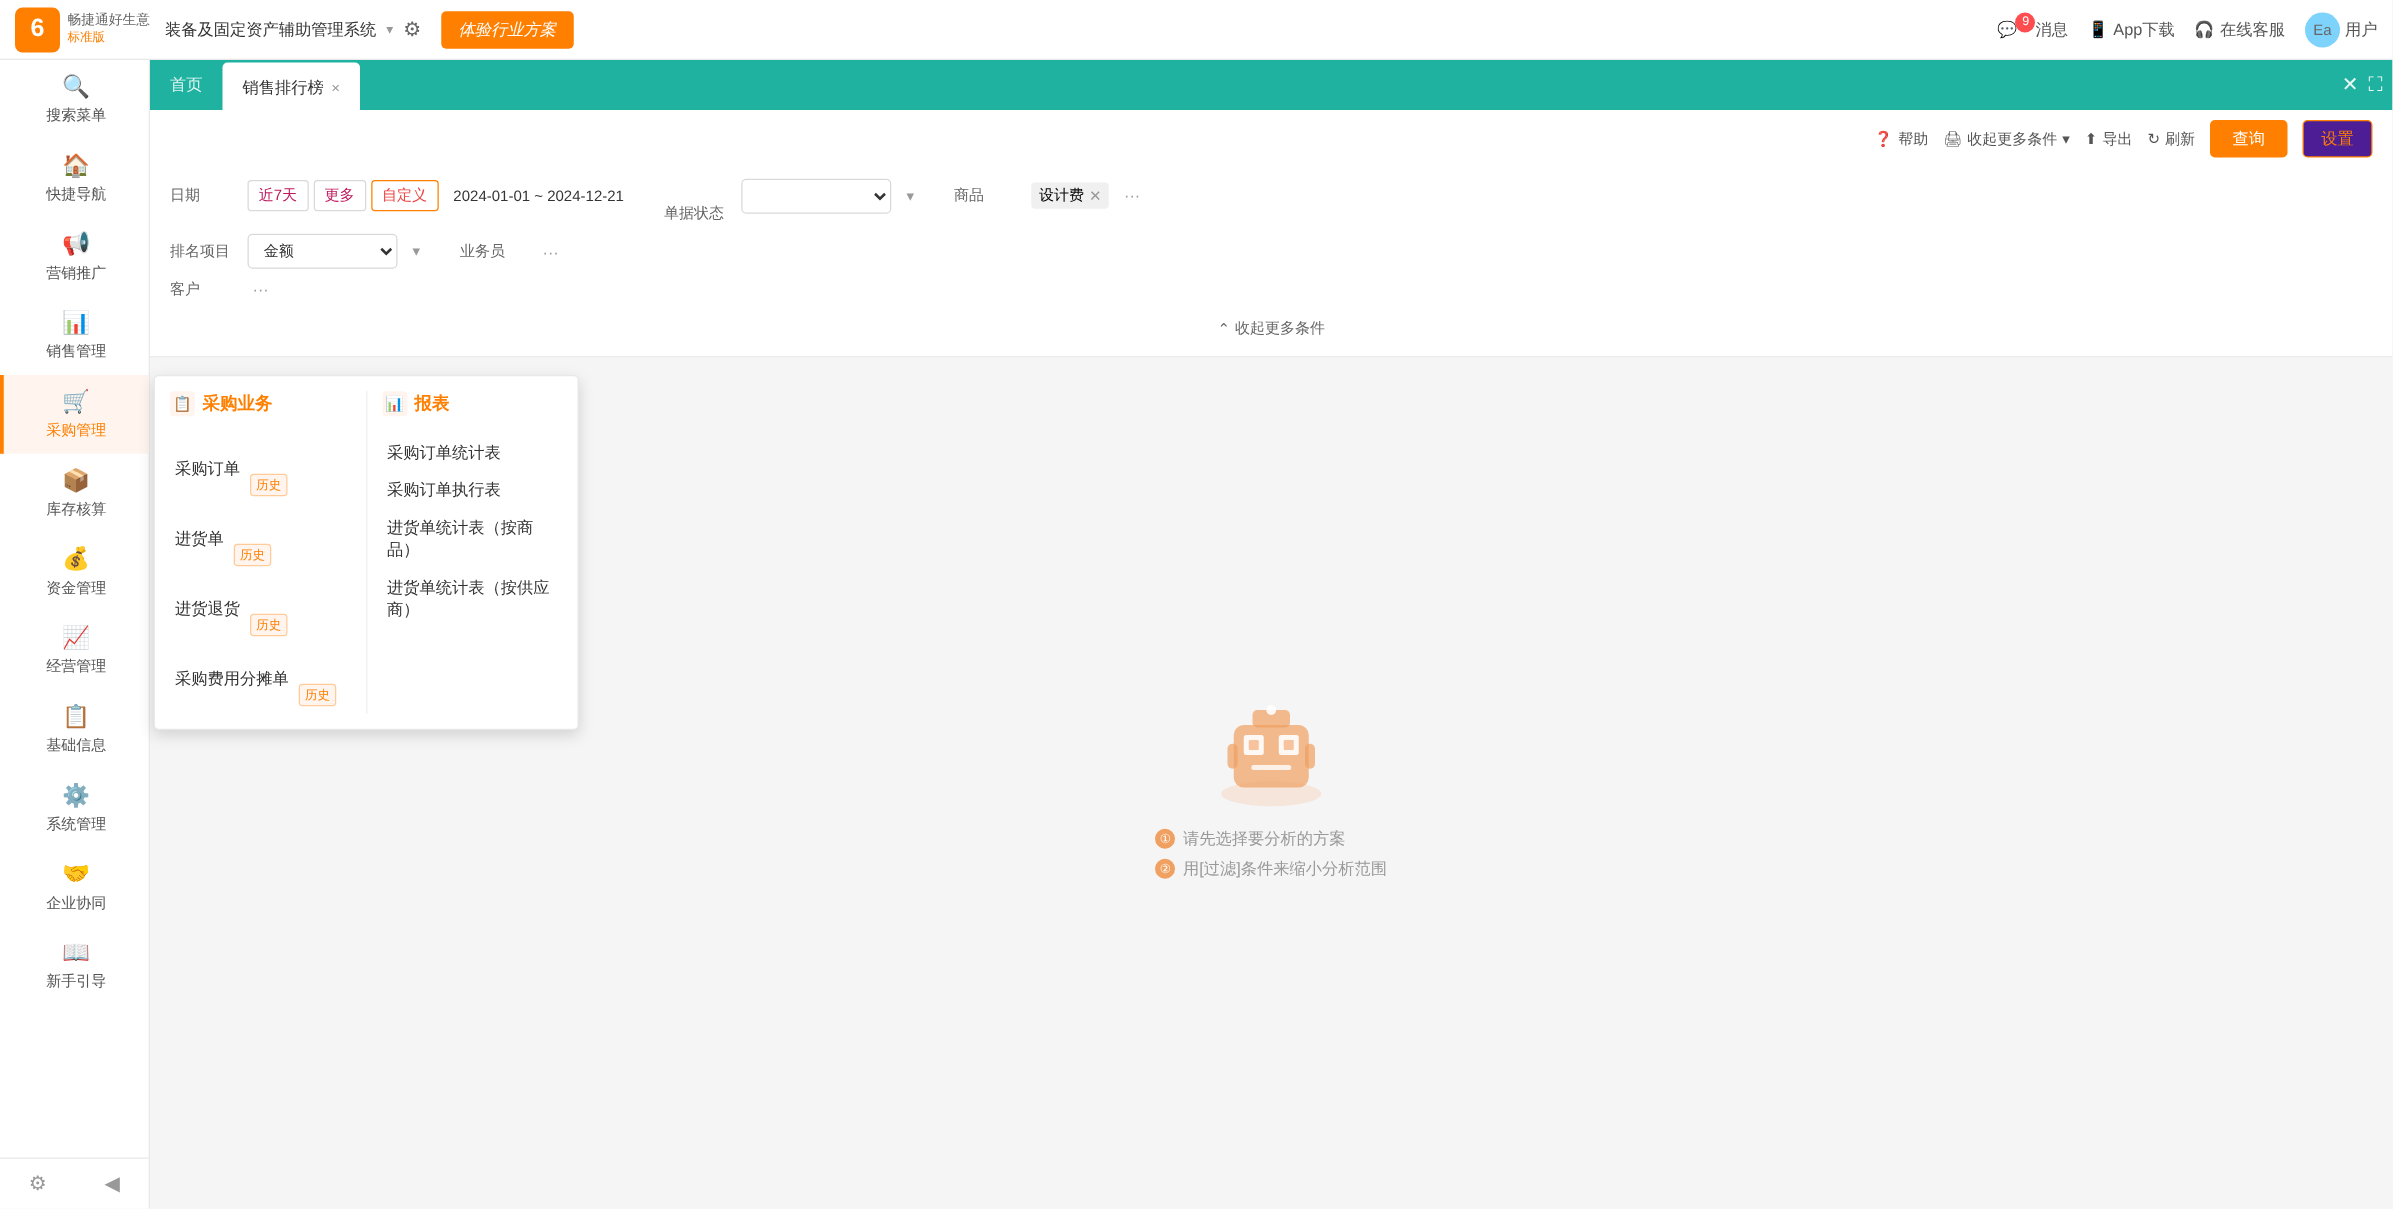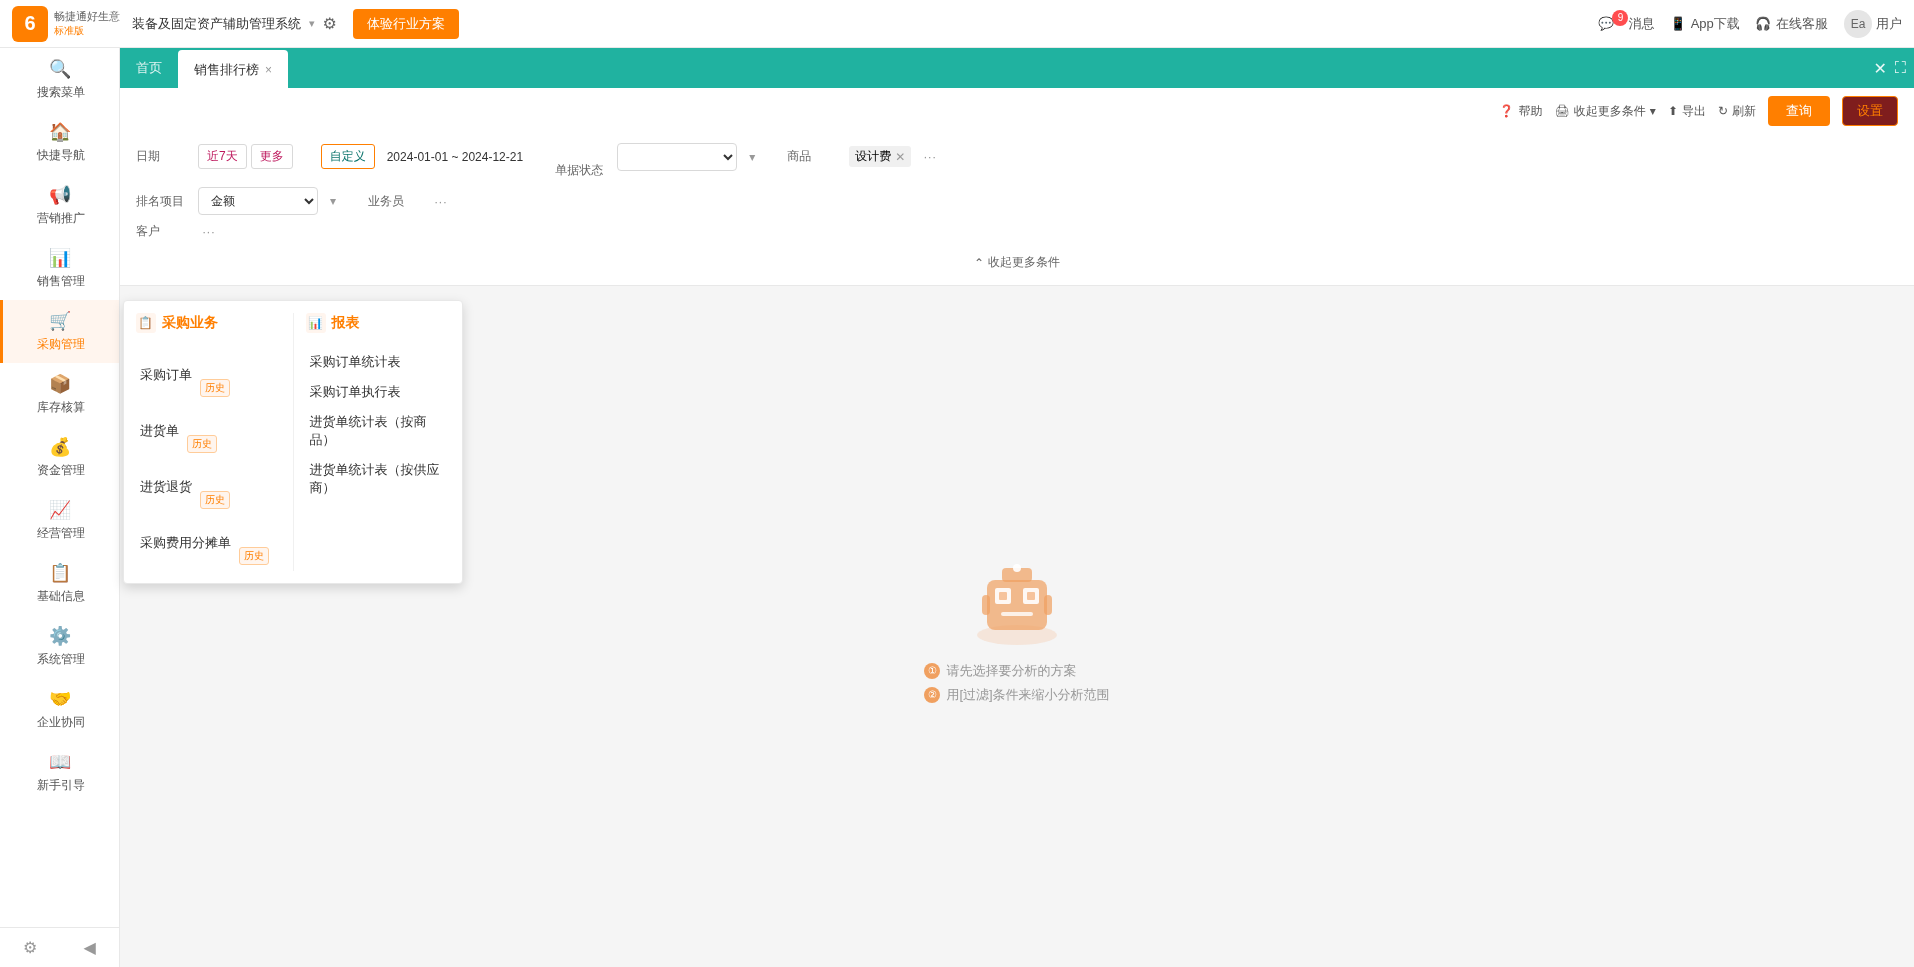--- a/index.html
+++ b/index.html
@@ -55,20 +55,21 @@
     .system-title .chevron { color: #999; font-size: 11px; }
     .settings-icon { color: #666; cursor: pointer; font-size: 16px; margin-right: 8px; }
     .industry-btn {
       background: #ff7f00;
       color: white;
       border: none;
       padding: 6px 14px;
       border-radius: 4px;
       cursor: pointer;
       font-size: 13px;
+      font-style: italic;
     }
     .top-right {
       margin-left: auto;
       display: flex;
       align-items: center;
       gap: 16px;
       color: #555;
       font-size: 13px;
     }
     .top-right-item {
@@ -88,21 +89,21 @@
       align-items: center;
       justify-content: center;
       position: relative;
       top: -6px;
       left: -6px;
       margin-right: -10px;
     }
     .user-avatar {
       width: 28px;
       height: 28px;
-      background: #e5e5e5;
+      background: #7dd3fc;
       border-radius: 50%;
       display: flex;
       align-items: center;
       justify-content: center;
       font-size: 12px;
       color: #666;
     }
 
     
     .main-layout {
@@ -233,21 +234,21 @@
     }
     .date-btn {
       padding: 3px 8px;
       border: 1px solid #d9d9d9;
       border-radius: 3px;
       background: #fff;
       font-size: 12px;
       cursor: pointer;
       color: #be185d;
     }
-    .date-btn.active { color: #0f766e; border-color: #ff7f00; margin-left: 24px; }
+    .date-btn.active { color: #ef4444; border-color: #ff7f00; }
     .toolbar-right {
       margin-left: auto;
       display: flex;
       align-items: center;
       gap: 12px;
     }
     .toolbar-btn {
       display: flex;
       align-items: center;
       gap: 4px;
@@ -258,21 +259,21 @@
     .query-btn {
       background: #ff7f00;
       color: white;
       border: none;
       padding: 6px 18px;
       border-radius: 4px;
       font-size: 13px;
       cursor: pointer;
     }
     .set-btn {
-      background: #7f1d1d;
+      background: #4c1d95;
       color: #ff7f00;
       border: 1px solid #ff7f00;
       padding: 5px 14px;
       border-radius: 4px;
       font-size: 13px;
       cursor: pointer;
     }
     .collapse-btn {
       display: flex;
       align-items: center;

